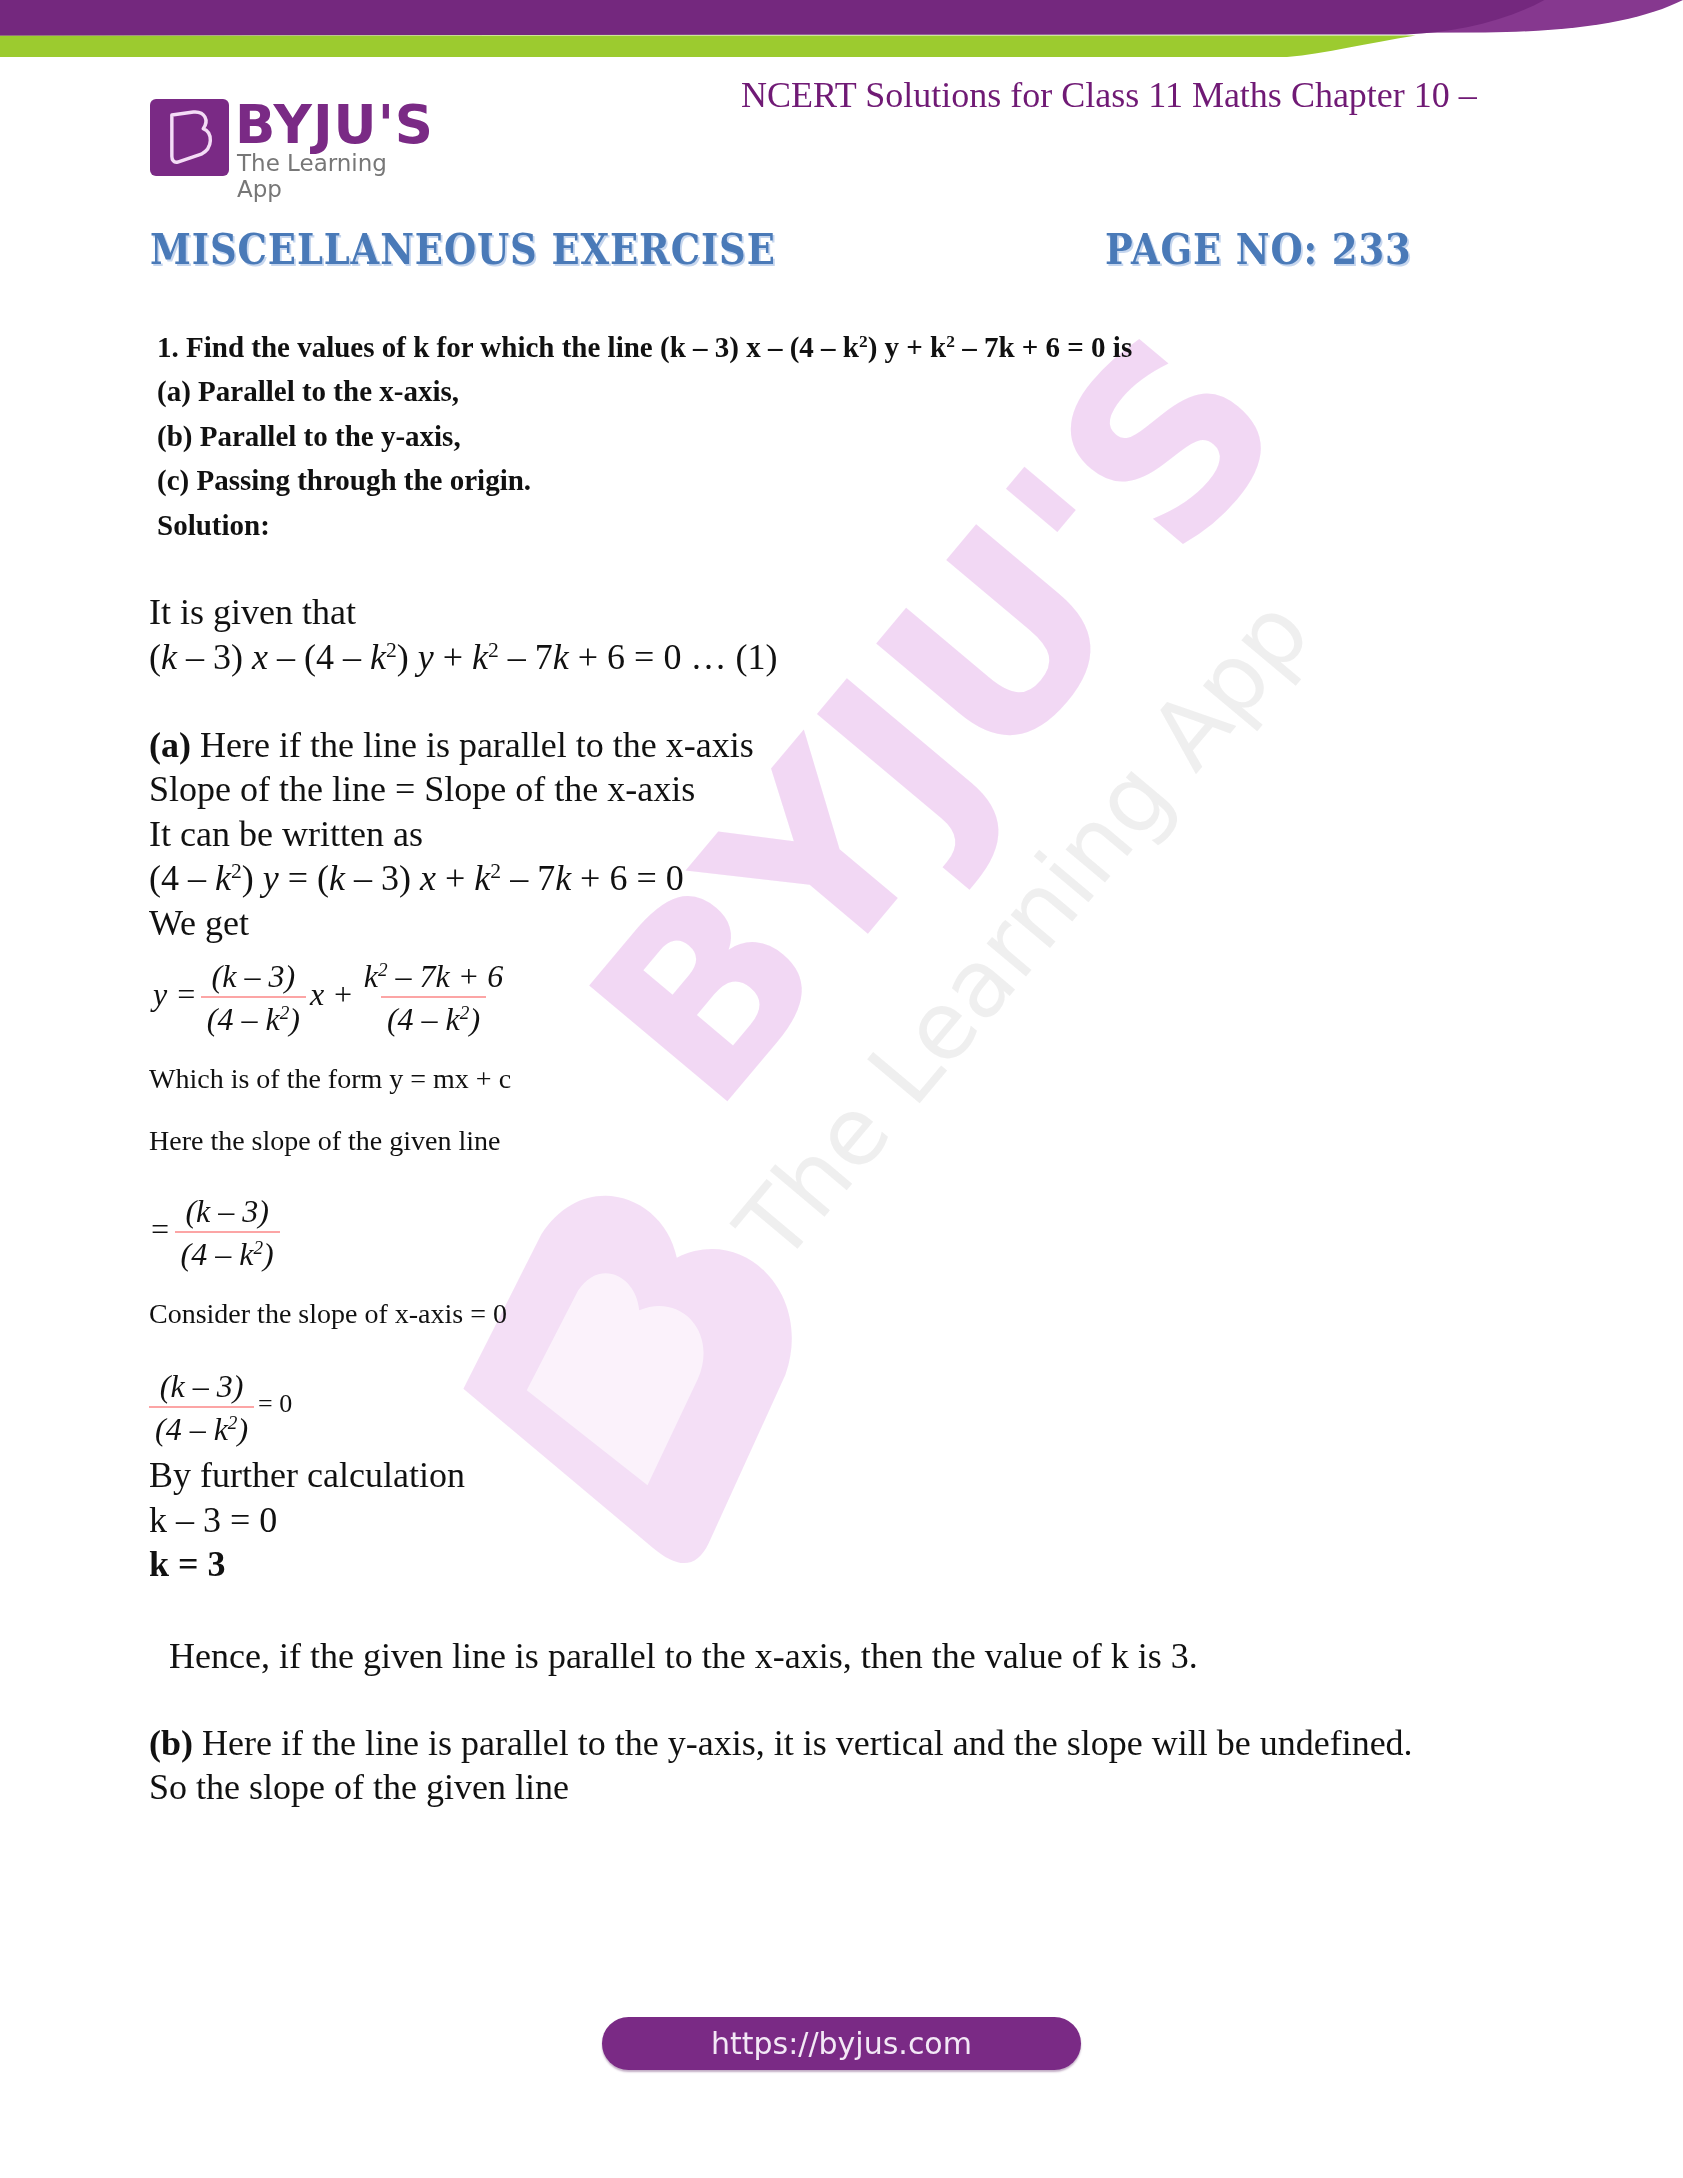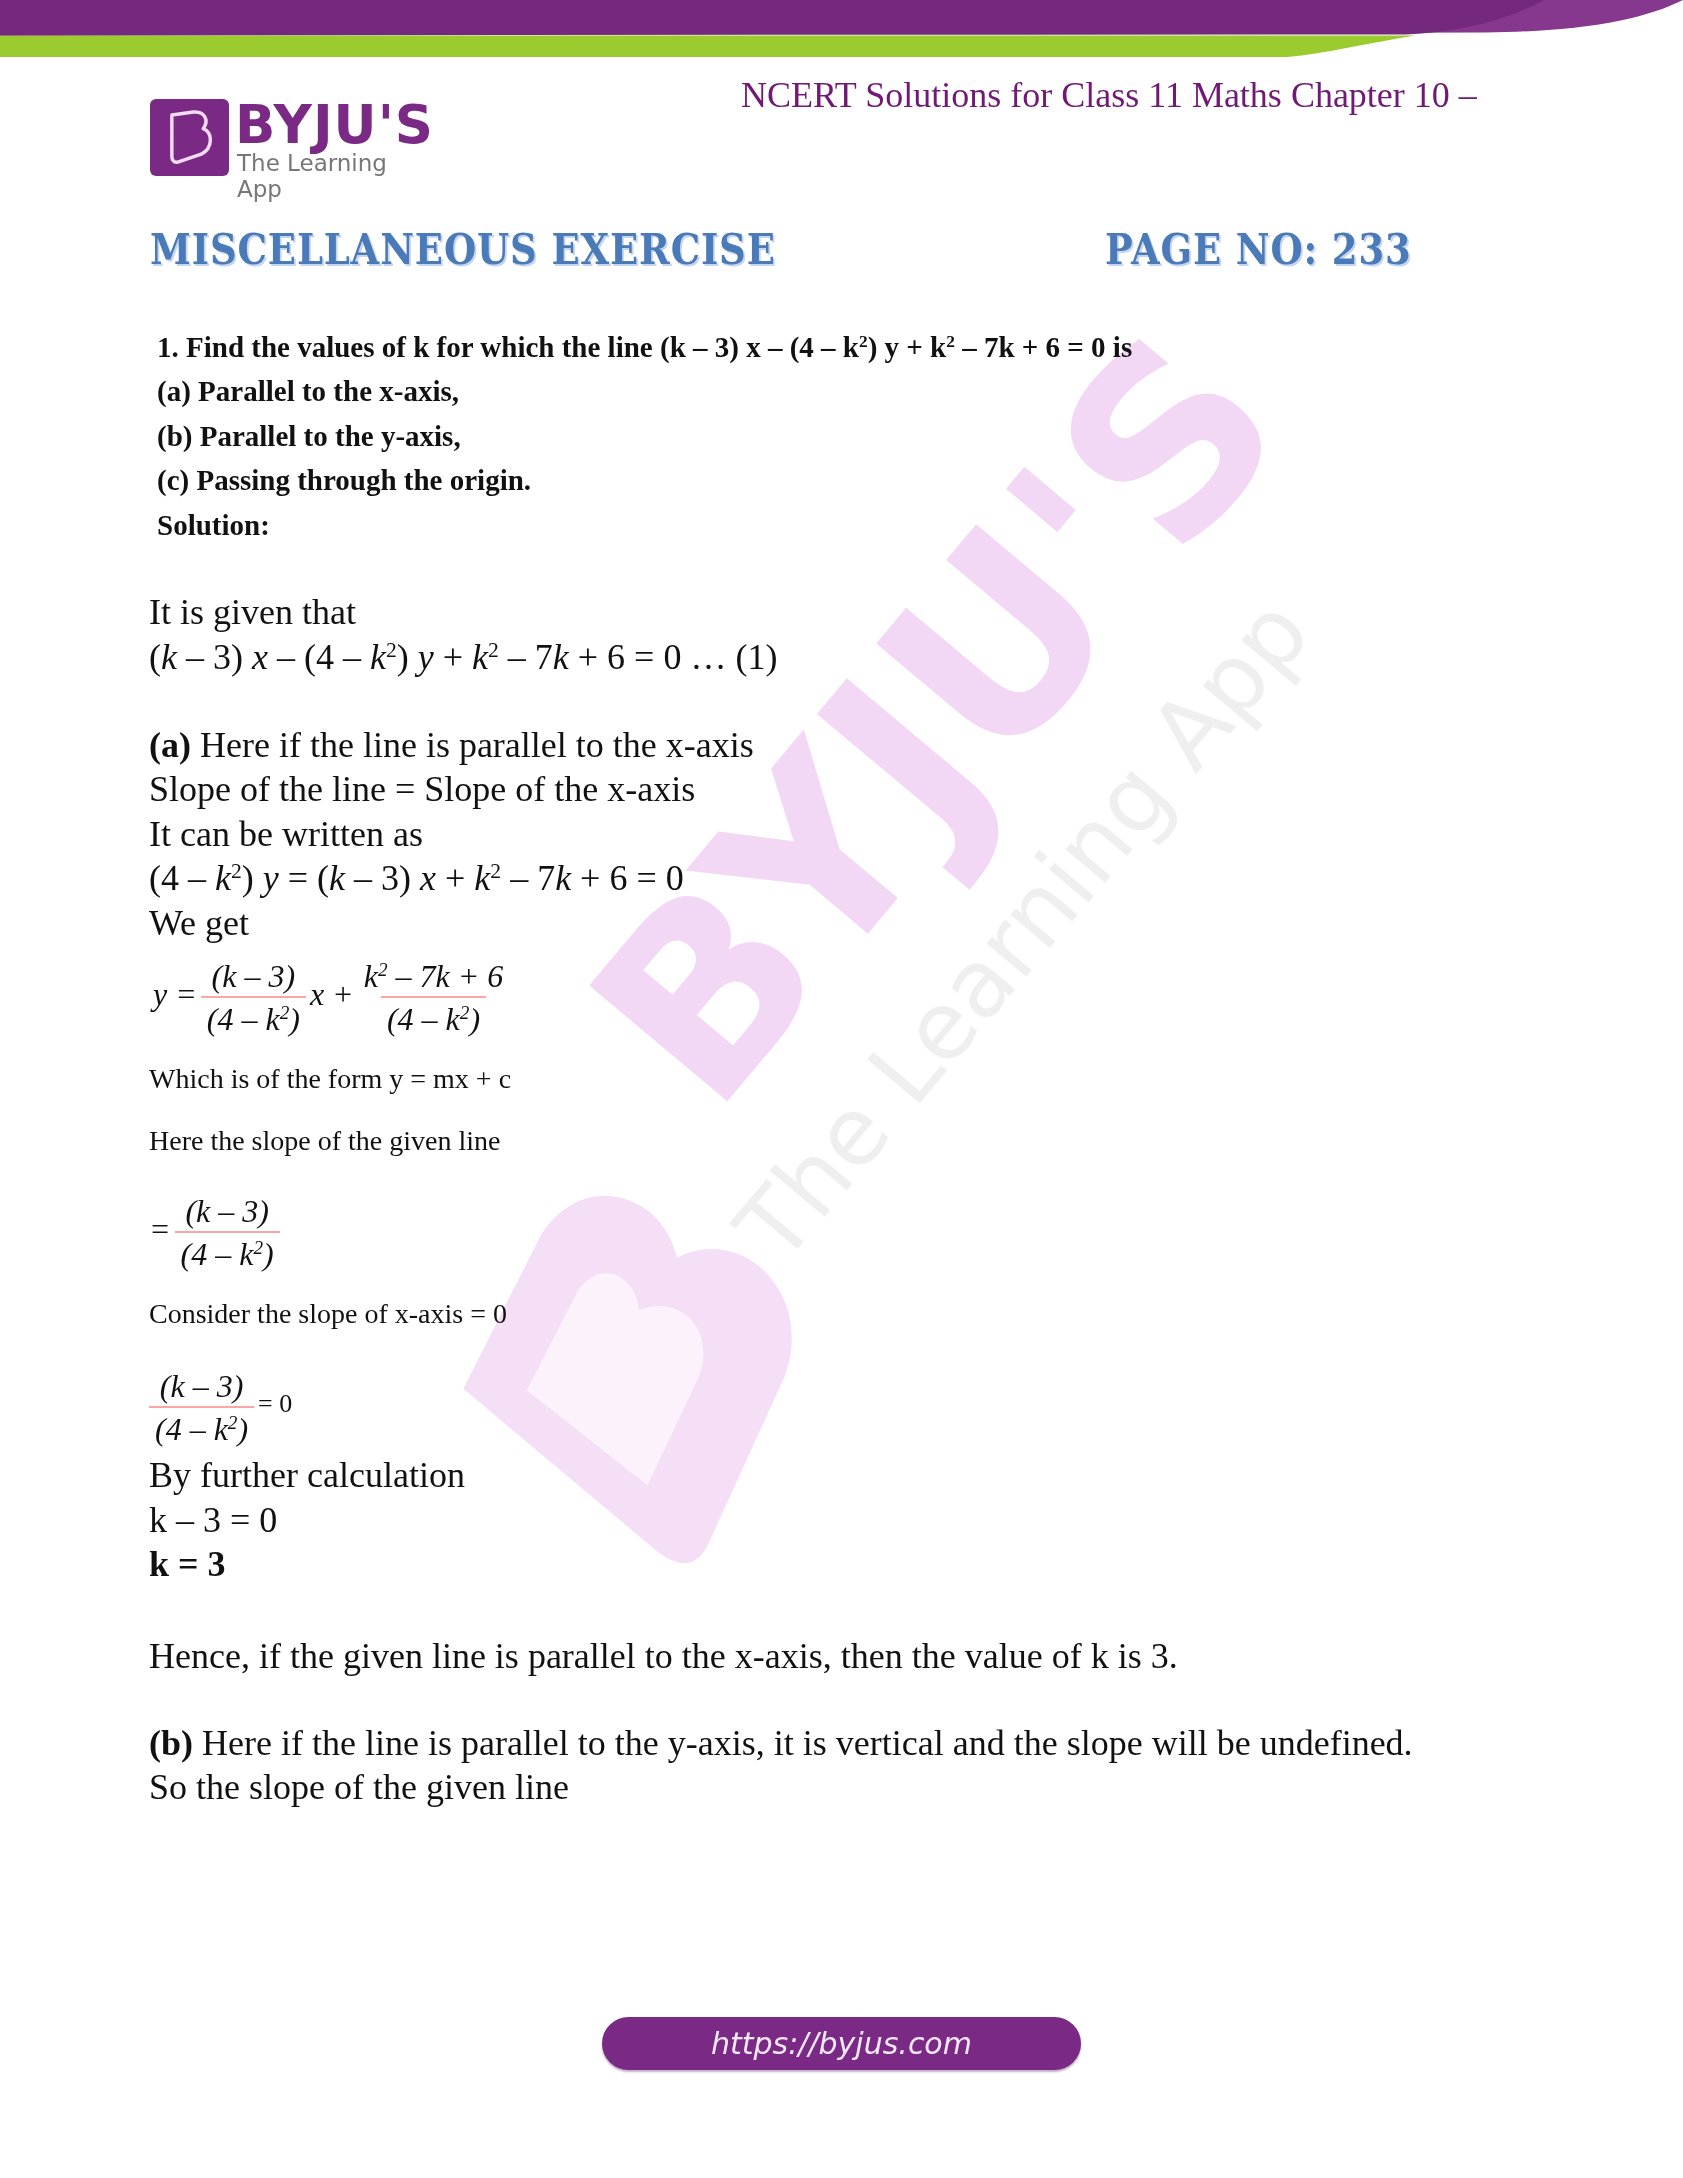--- a/index.html
+++ b/index.html
@@ -34,21 +34,21 @@
   .frac { display:inline-flex; flex-direction:column; align-items:center; vertical-align:middle; margin:0 4px; }
   .frac .num { padding:0 6px; line-height:40px;margin-top:8px; }
   .frac .den { padding:0 6px; line-height:42px; border-top:2px solid #fca5a5;font-style:italic; }
   .eq { font-size:32px; display:flex; align-items:center; white-space:nowrap; }
 
   
   .watermark { position:absolute; left:0; top:0; width:1683px; height:2178px; pointer-events:none; }
 
   
   .footer-pill { left:602px; top:2017px; width:479px; height:53px; background:#7a2a85; border-radius:27px;
-                 box-shadow:0 2px 2px rgba(80,20,90,0.35); display:flex; align-items:center; justify-content:center;font-style:italic; }
+                 box-shadow:0 2px 2px rgba(80,20,90,0.35); display:flex; align-items:center; justify-content:center; }
   .footer-pill span { font-family:"DejaVu Sans", sans-serif; color:#f3e8f6; font-size:30px; letter-spacing:0; }
 </style>
 </head>
 <body>
 
 <svg class="banner" viewBox="0 0 1700 60" preserveAspectRatio="none">
   <path d="M0 0 H1700 V0 C1660 20 1600 32 1500 33 L0 36 Z" fill="#86388f"></path>
   <path d="M0 36 L1430 36 C1380 44 1340 54 1300 58 L0 58 Z" fill="#9ccb2f"></path>
   <path d="M0 0 H1560 C1520 22 1470 33 1420 35 L0 36 Z" fill="#74287e"></path>
 </svg>
@@ -131,21 +131,21 @@
       <span class="num">(k – 3)</span>
       <span class="den"><span>(4 – k</span><sup>2</sup><span>)</span></span>
     </span>
   <span style="font-style:normal; font-size:26px;">= 0</span>
 </div>
 
 <div class="abs t" style="top:1453px;">By further calculation</div>
 <div class="abs t" style="top:1498px;">k – 3 = 0</div>
 <div class="abs t" style="top:1542px;font-weight:bold;">k = 3</div>
 
-<div class="abs t" style="top:1634px;">Hence, if the given line is parallel to the x-axis, then the value of k is 3.</div>
+<div class="abs t" style="top:1634px;margin-left:20px;">Hence, if the given line is parallel to the x-axis, then the value of k is 3.</div>
 
 <div class="abs t" style="top:1721px;"><b>(b)</b><span> Here if the line is parallel to the y-axis, it is vertical and the slope will be undefined.</span></div>
 <div class="abs t" style="top:1765px;">So the slope of the given line</div>
 
 <div class="abs footer-pill">
   <span>https://byjus.com</span>
 </div>
 
 
 </body></html>

